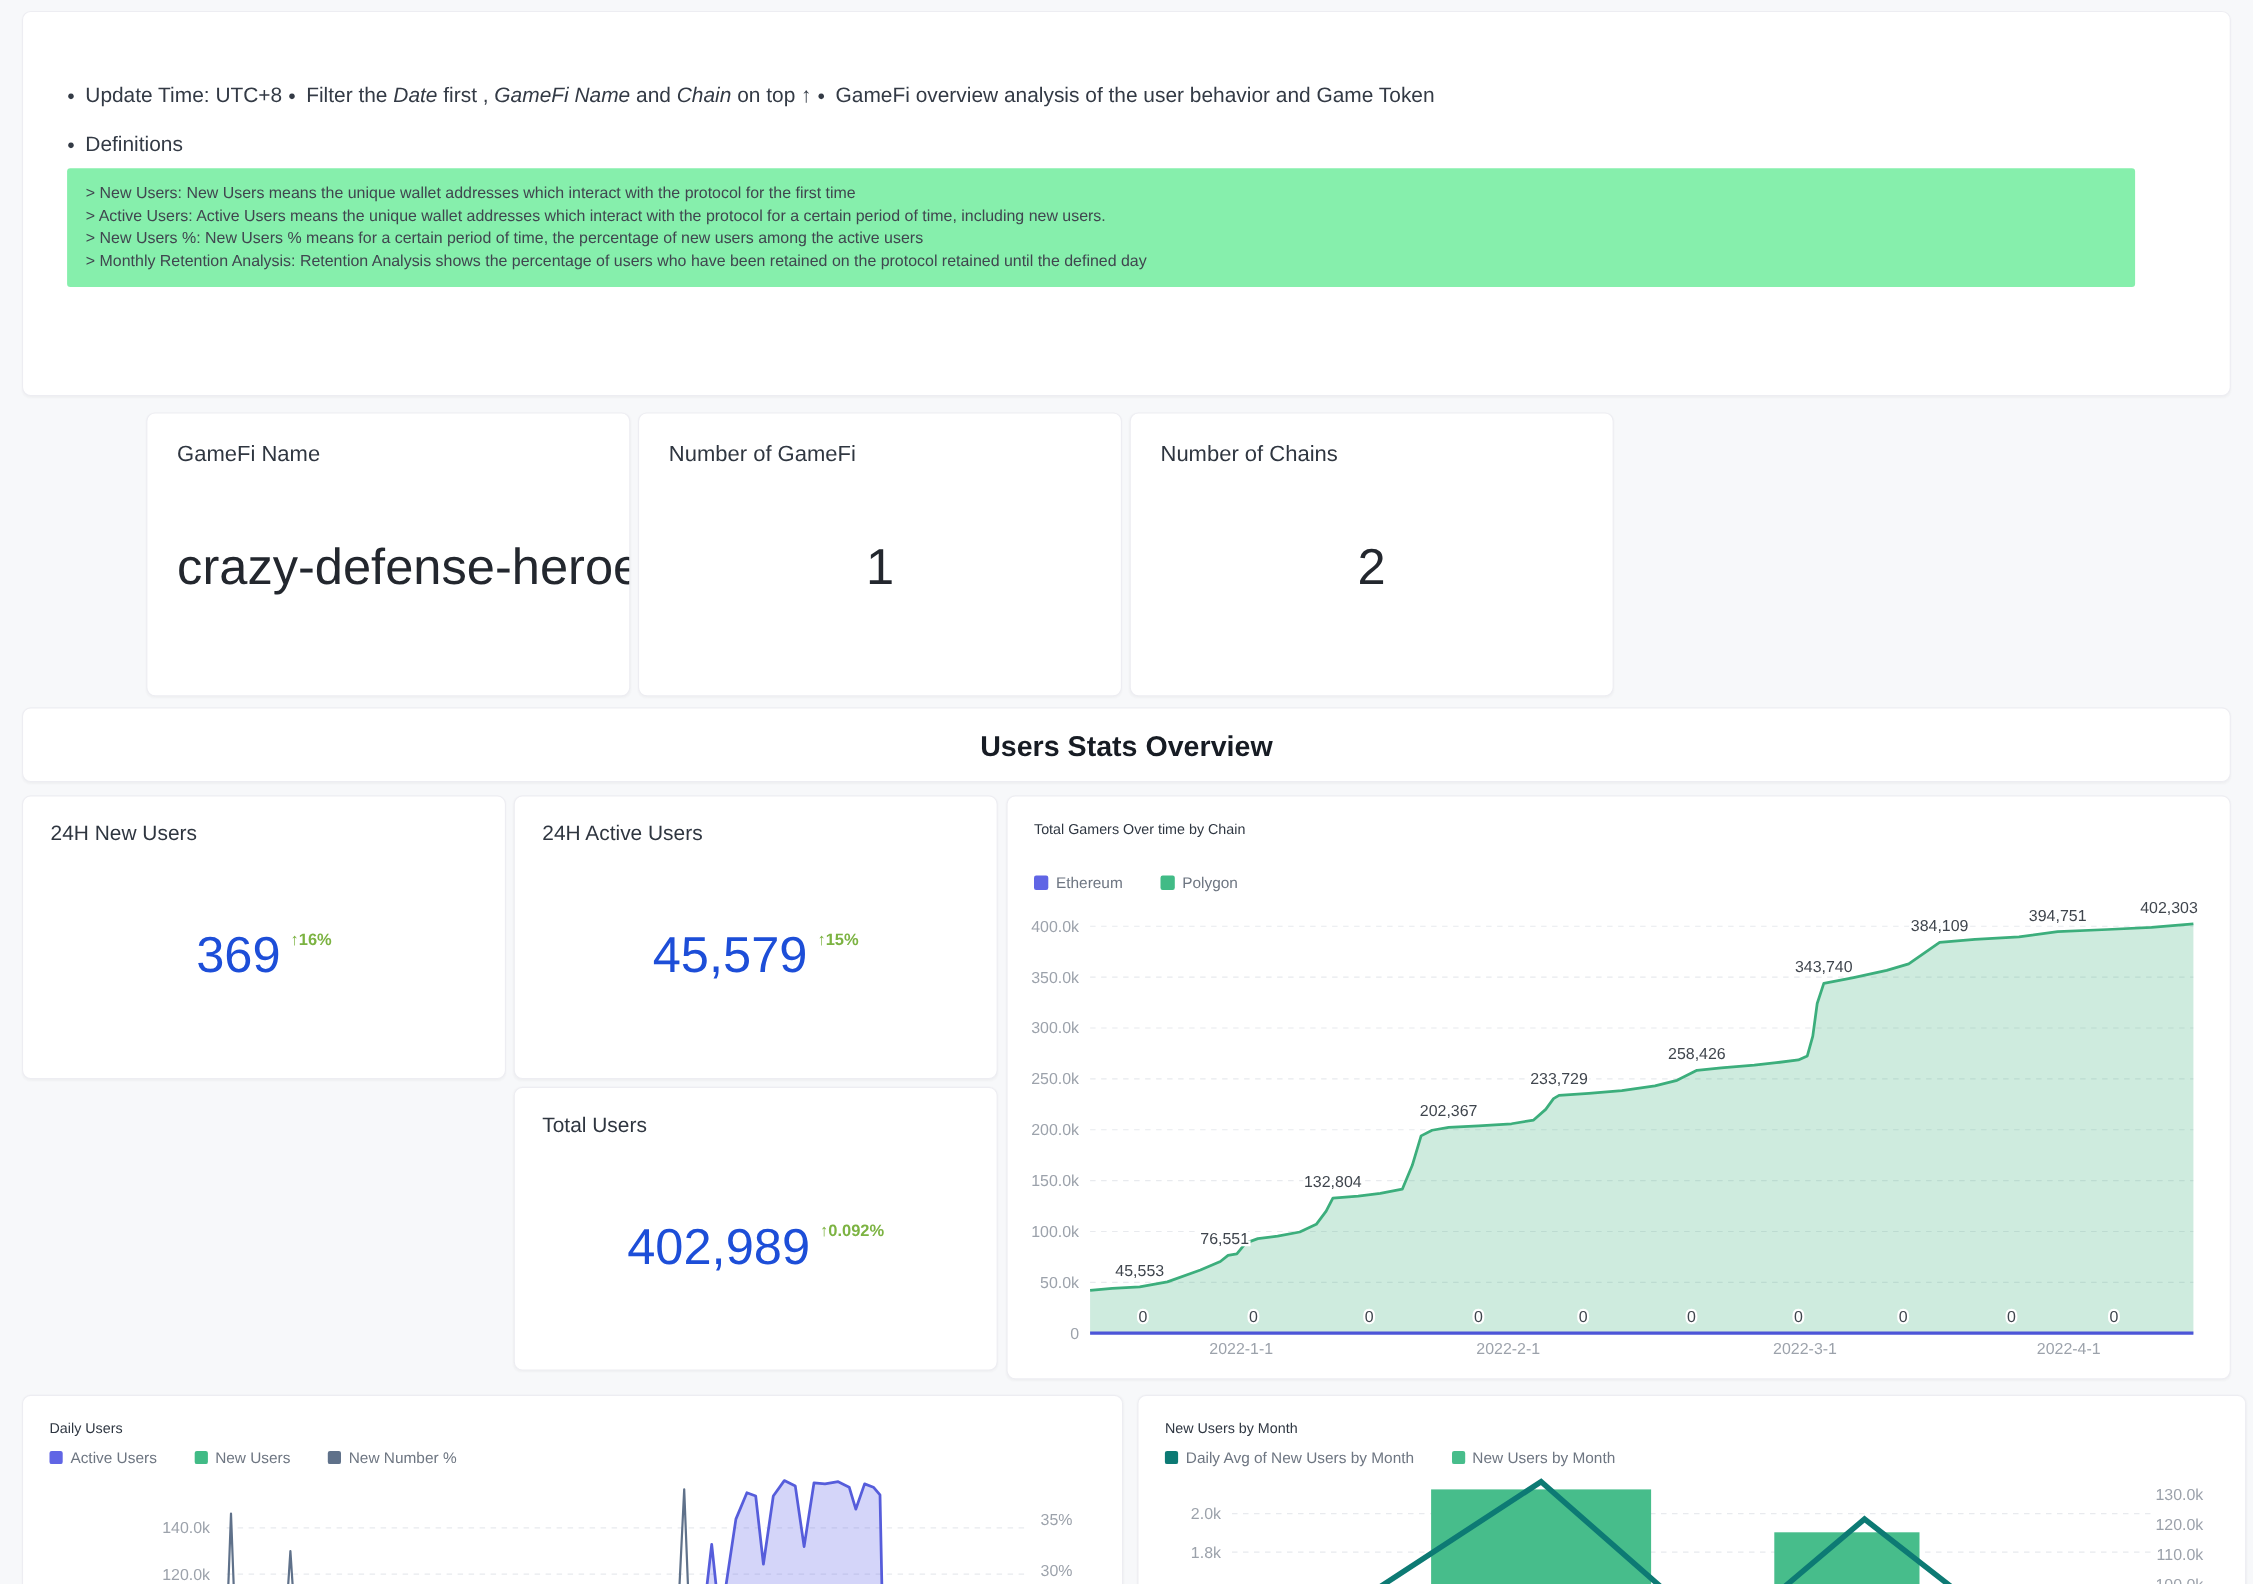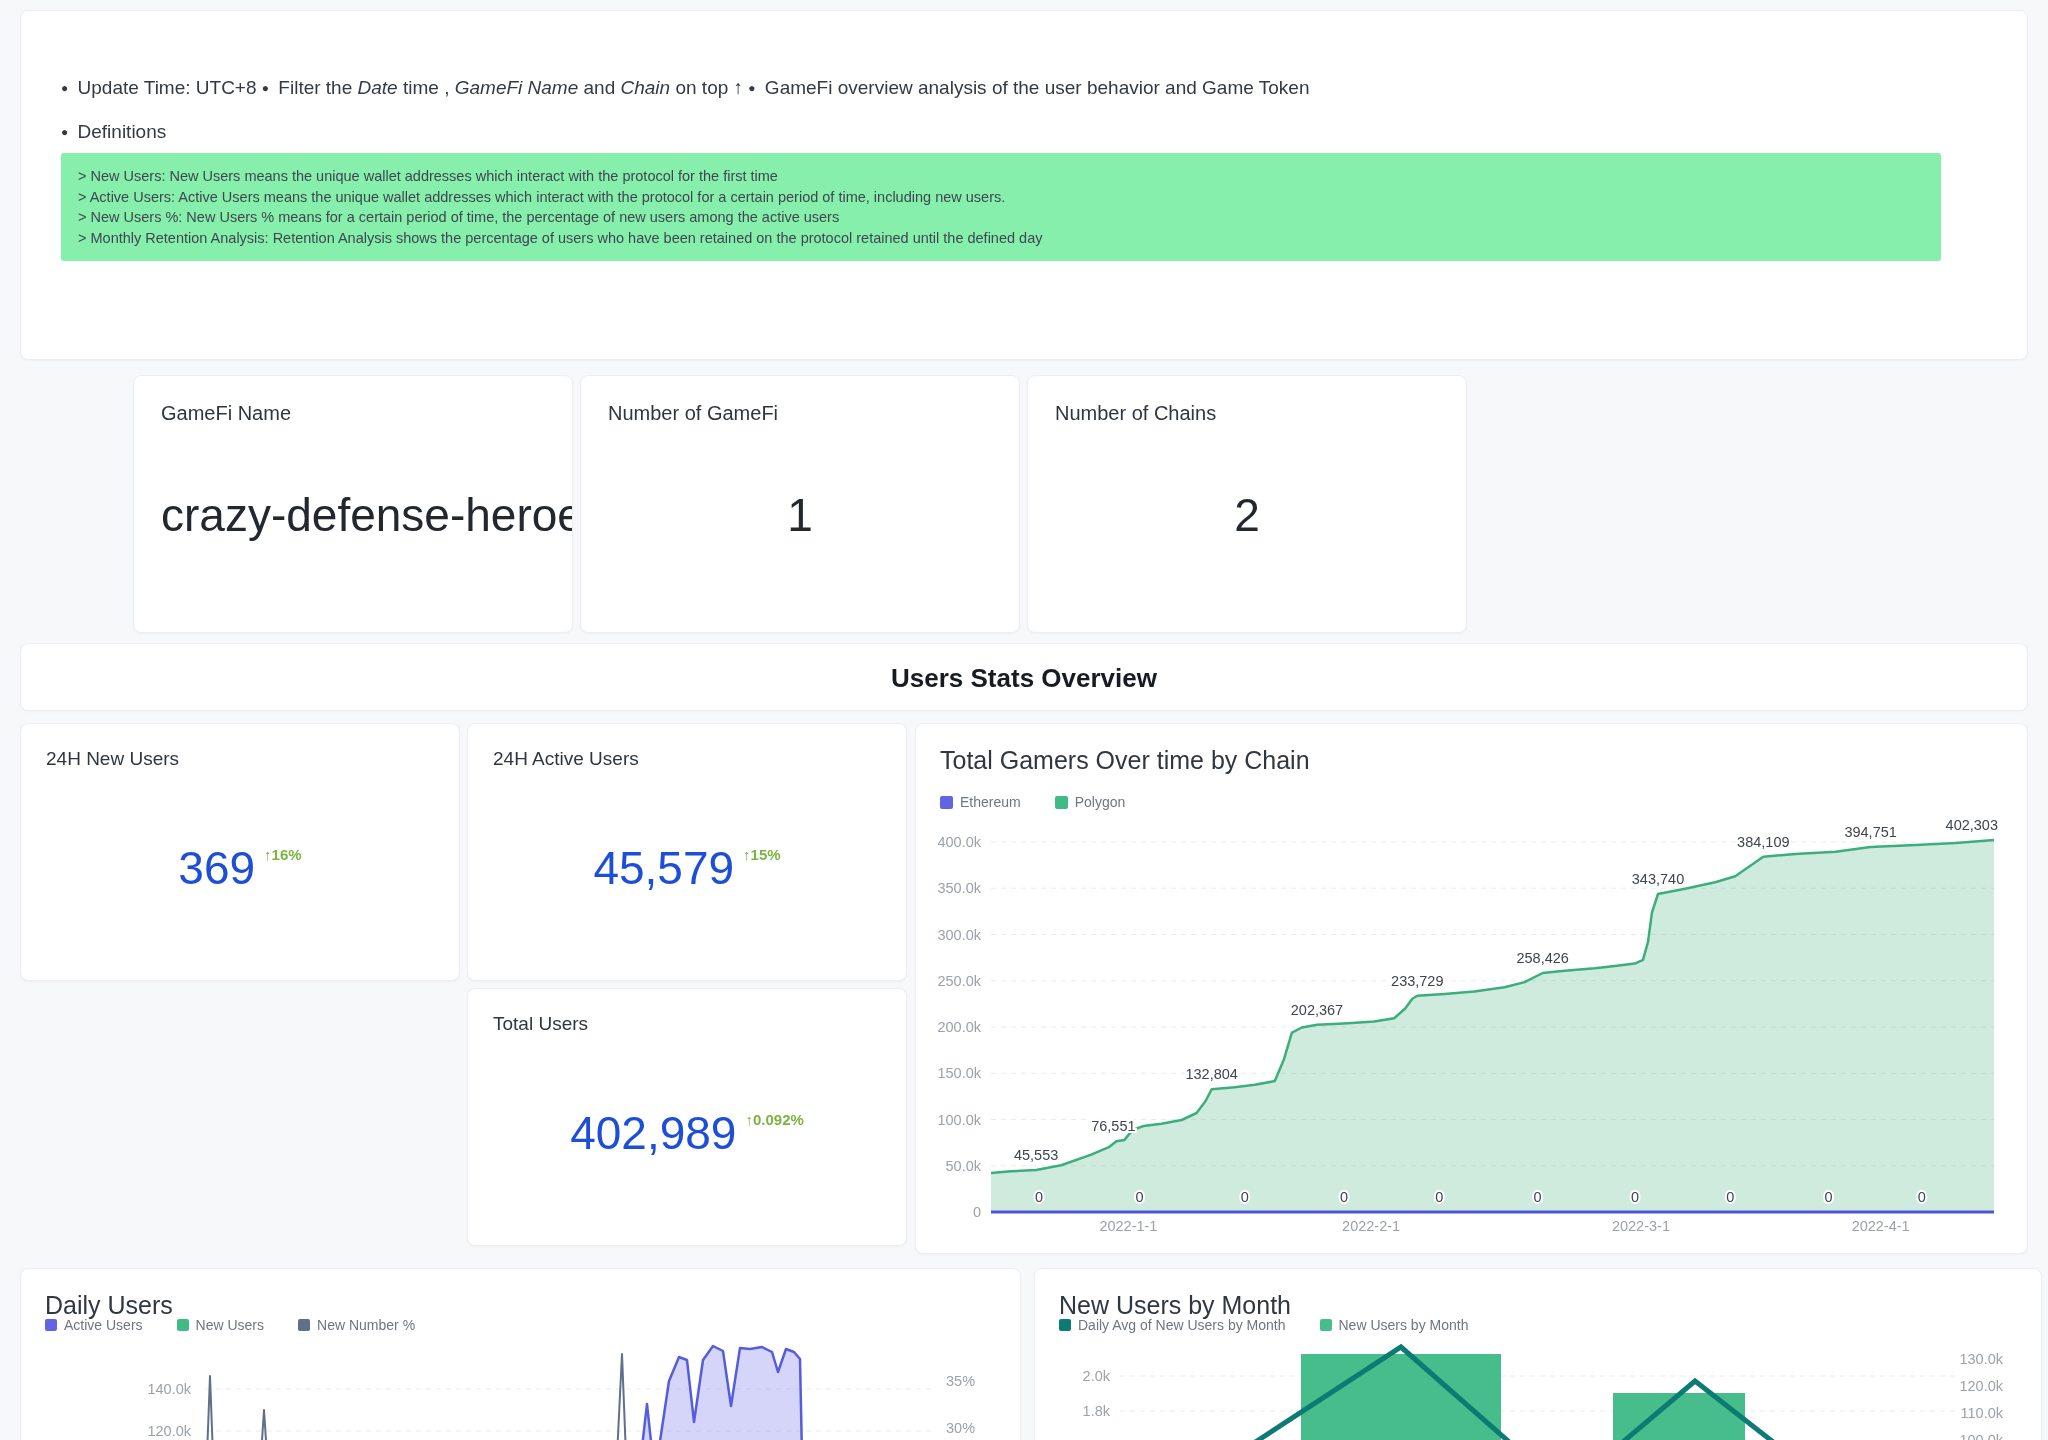--- a/index.html
+++ b/index.html
@@ -20,42 +20,42 @@
   .sum-value.clip{text-align:left;padding-left:27px;white-space:nowrap;overflow:hidden;}
   
   .section-band{line-height:68px;text-align:center;font-weight:bold;font-size:26px;color:#171c24;}
   
   .kpi-title{position:absolute;left:25px;top:24px;font-size:19px;color:#2f3640;}
   .kpi-row{position:absolute;left:0;right:0;top:120px;display:flex;justify-content:center;
            align-items:flex-start;gap:9px;}
   .kpi-value{font-size:46px;line-height:1.05;color:#1d4ed8;}
   .kpi-change{font-size:15px;font-weight:bold;color:#7cb342;padding-top:2px;}
   
-  .chart-title{position:absolute;left:24px;top:22px;margin:0;font-size:25px;color:#2f3742;}
+  .chart-title{position:absolute;left:24px;top:22px;margin:0;font-size:13px;color:#2f3742;}
   .legend{position:absolute;left:24px;display:flex;gap:34px;align-items:center;}
   .legend-item{display:flex;align-items:center;gap:7px;font-size:14px;color:#6e7682;cursor:pointer;}
   .swatch{width:13px;height:13px;border-radius:2px;display:inline-block;background:#ccc;}
   .plot{position:absolute;left:0;overflow:visible;}
   svg text.axis{font-size:14.5px;fill:#9ca2ab;font-family:"Liberation Sans",sans-serif;}
   svg text.dlabel{font-size:14.5px;fill:#3f454d;paint-order:stroke;stroke:#ffffff;stroke-width:4px;
                   font-family:"Liberation Sans",sans-serif;}
 </style>
 </head>
 <body>
 
 <div class="page">
 
   <section class="card" style="left:20px;top:10px;width:2008px;height:350px">
     <p class="note-line" style="top:66px">
       <span class="bullet">●</span>
       <span>Update Time: UTC+8</span>
       <span class="bullet">●</span>
       <span>Filter the</span>
       <span class="italic">Date</span>
-      <span>time ,</span>
+      <span>first ,</span>
       <span class="italic">GameFi Name</span>
       <span>and</span>
       <span class="italic">Chain</span>
       <span>on top ↑</span>
       <span class="bullet">●</span>
       <span>GameFi overview analysis of the user behavior and Game Token</span>
     </p>
     <p class="note-line" style="top:110px">
       <span class="bullet">●</span>
       <span>Definitions</span>

